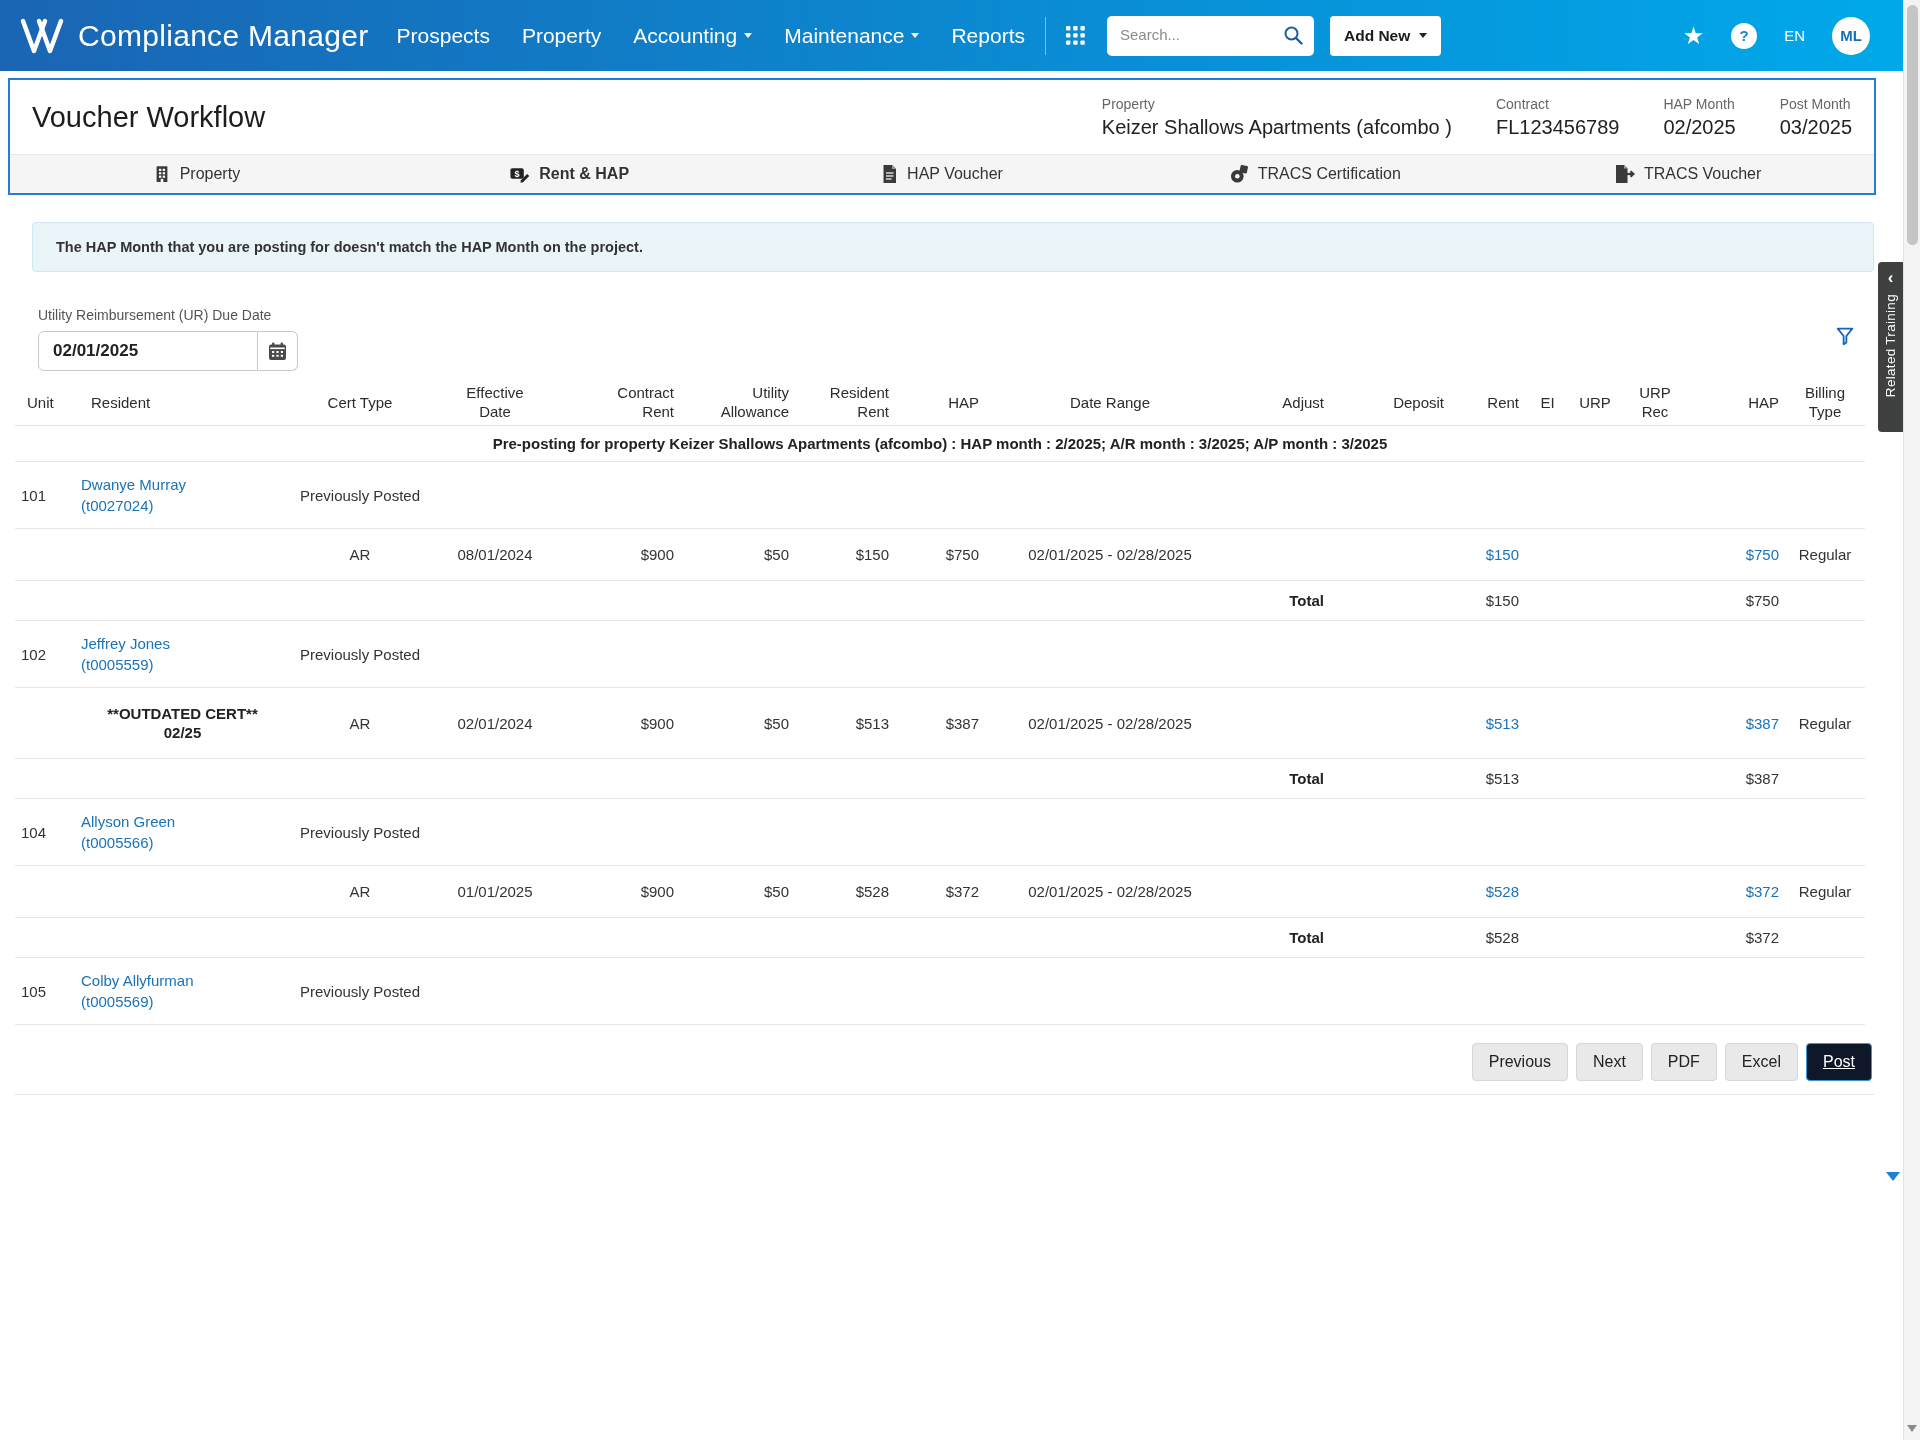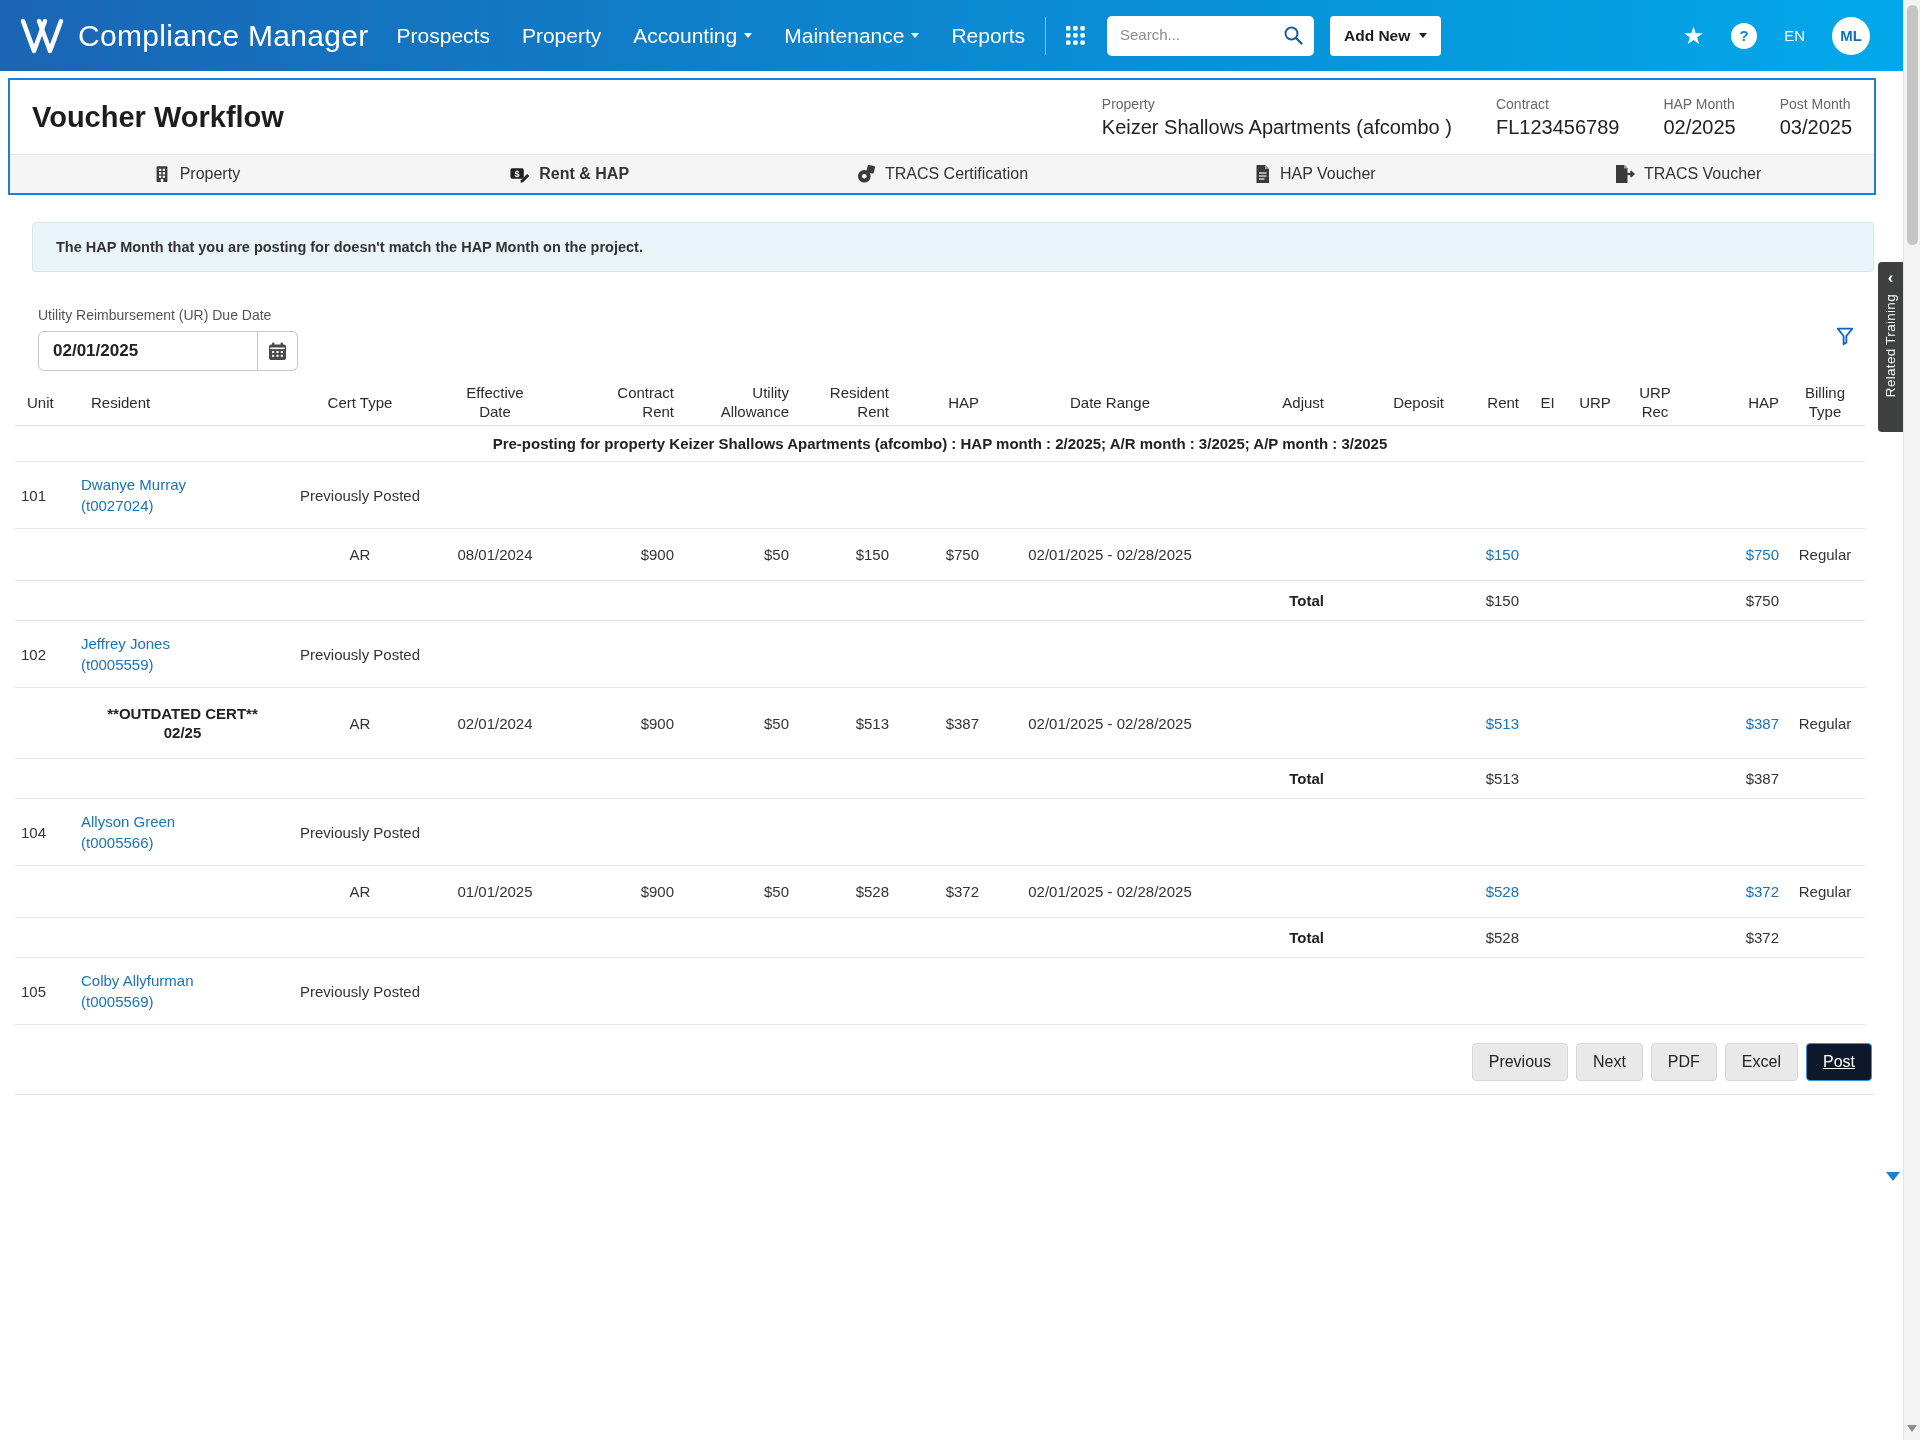--- a/index.html
+++ b/index.html
@@ -31,21 +31,21 @@
   .star-ic { color:#fff; font-size:24px; line-height:1; cursor:pointer; }
   .help-ic { width:26px; height:26px; border-radius:50%; background:#fff; color:#0f86cd; font-weight:bold;
     font-size:15px; display:flex; align-items:center; justify-content:center; cursor:pointer; }
   .lang { color:#fff; font-size:15px; cursor:pointer; }
   .avatar { width:38px; height:38px; border-radius:50%; background:#fff; color:#1170b8; font-weight:bold;
     font-size:15px; display:flex; align-items:center; justify-content:center; cursor:pointer; }
 
   
   .wf-panel { position:absolute; top:78px; left:8px; right:44px; background:#fff; border:2px solid #1f7ed6; }
   .wf-head { height:74px; display:flex; align-items:center; padding:0 22px; }
-  .wf-title { font-size:29px; font-weight:bold; color:#1d1d1d; }
+  .wf-title { font-size:29px; font-weight:normal; color:#1d1d1d; }
   .wf-info { margin-left:auto; display:flex; gap:44px; }
   .info-blk .lbl { font-size:14px; color:#666; margin-bottom:4px; }
   .info-blk .val { font-size:20px; font-weight:normal; color:#222; }
   .wf-steps { height:39px; background:#f5f5f6; border-top:1px solid #e7e7e7; display:flex; }
   .step { flex:1; display:flex; align-items:center; justify-content:center; gap:9px; font-size:16px; color:#333; cursor:pointer; }
   .step.active { font-weight:bold; }
   .step svg { flex:0 0 auto; }
 
   
   .alert { position:absolute; top:222px; left:32px; right:46px; height:50px; background:#e9f5f9;
@@ -216,41 +216,41 @@
           <svg width="21" height="20" viewBox="0 0 22 20">
               <rect x="1.5" y="4" width="14" height="11" rx="2" fill="#222"></rect>
               <text x="8.5" y="12.8" font-size="9.5" font-weight="bold" fill="#fff" text-anchor="middle" font-family="Liberation Sans, sans-serif">$</text>
               <path d="M12.5 16.5 L19 10 L21.2 12.2 L14.7 18.7 L12 19.2 Z" fill="#222"></path>
             </svg>
         </span>
         <span>Rent &amp; HAP</span>
       </div>
       <div class="step">
         <span style="display:flex;">
-          <svg width="20" height="20" viewBox="0 0 20 20">
-              <rect x="11" y="1.5" width="7.5" height="7.5" rx="1.2" fill="#3a3a3a" transform="rotate(12 14.7 5.2)"></rect>
-              <circle cx="8.3" cy="12.3" r="6.3" fill="#3a3a3a"></circle>
-              <circle cx="8.3" cy="12.3" r="2.3" fill="#fff"></circle>
-            </svg>
-        </span>
-        <span>TRACS Certification</span>
-      </div>
-      <div class="step">
-        <span style="display:flex;">
           <svg width="17" height="20" viewBox="0 0 17 20">
               <path d="M2.5 1 h8.5 l4 4 v14 h-12.5 z" fill="#3a3a3a"></path>
               <path d="M11 1 l4 4 h-4 z" fill="#9a9a9a"></path>
               <g stroke="#fff" stroke-width="1.2">
                 <line x1="5" y1="9" x2="12.5" y2="9"></line>
                 <line x1="5" y1="12" x2="12.5" y2="12"></line>
                 <line x1="5" y1="15" x2="10.5" y2="15"></line>
               </g>
             </svg>
         </span>
         <span>HAP Voucher</span>
+      </div>
+      <div class="step">
+        <span style="display:flex;">
+          <svg width="20" height="20" viewBox="0 0 20 20">
+              <rect x="11" y="1.5" width="7.5" height="7.5" rx="1.2" fill="#3a3a3a" transform="rotate(12 14.7 5.2)"></rect>
+              <circle cx="8.3" cy="12.3" r="6.3" fill="#3a3a3a"></circle>
+              <circle cx="8.3" cy="12.3" r="2.3" fill="#fff"></circle>
+            </svg>
+        </span>
+        <span>TRACS Certification</span>
       </div>
       <div class="step">
         <span style="display:flex;">
           <svg width="21" height="20" viewBox="0 0 21 20">
               <path d="M2 1 h8 l3.5 3.5 v14.5 h-11.5 z" fill="#3a3a3a"></path>
               <path d="M10 1 l3.5 3.5 h-3.5 z" fill="#9a9a9a"></path>
               <g stroke="#3a3a3a" stroke-width="2.2" fill="none">
                 <line x1="13" y1="10" x2="19" y2="10"></line>
                 <polyline points="16.5,7.2 19.5,10 16.5,12.8"></polyline>
               </g>

